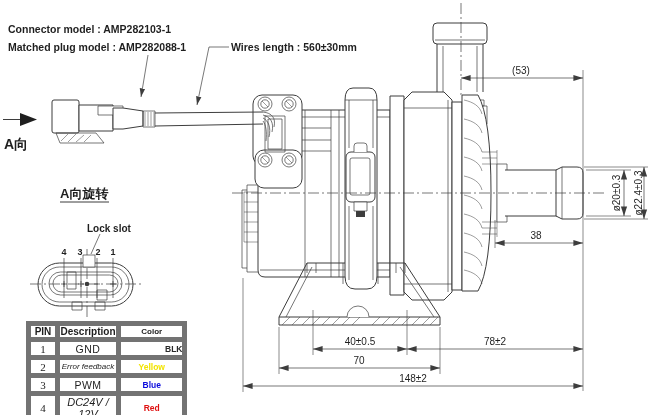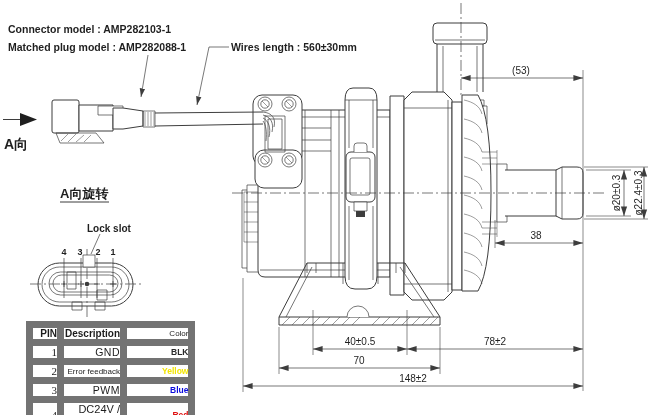--- a/index.html
+++ b/index.html
@@ -16,29 +16,29 @@
   .dim{fill:none;stroke:currentColor;stroke-width:.7;}
   .ext{fill:none;stroke:currentColor;stroke-width:.6;}
   text{fill:var(--text,#222);}
   .ann{font-size:10.5px;font-weight:600;}
   .big{font-size:14px;font-weight:700;}
   .dimt{font-size:10px;}
   .pinnum{font-size:9px;font-weight:600;}
   .locklab{font-size:10px;font-weight:700;}
   
   .pintable{position:absolute;left:26px;top:321px;border-collapse:collapse;}
-  .pintable td,.pintable th{border:7px solid #737373;text-align:right;vertical-align:middle;
+  .pintable td,.pintable th{border:5px solid #737373;text-align:center;vertical-align:middle;
       padding:0;color:#1d1d1d;background:#fff;}
   .pintable .c-pin{width:24px;} .pintable .c-desc{width:56px;margin-top:48px;} .pintable .c-col{width:38px;}
   .pintable tr{height:18px;} .pintable tr.hd{height:16px;}
   .h-pin,.h-desc{font-size:10px;font-weight:700;}
-  .h-col{font-size:8px;font-weight:400;}
+  .h-col{font-size:8px;font-weight:700;}
   .d-num{font-family:"Liberation Serif",serif;font-size:11px;}
   .d-big{font-size:10.5px;letter-spacing:.5px;margin-top:48px;}
-  .d-sm{font-size:8px;}
+  .d-sm{font-size:8px;font-style:italic;}
   .d-color{font-size:8.5px;font-weight:700;}
 </style>
 </head>
 <body>
 
 <div class="canvas">
 <svg class="draw" width="650" height="415" viewBox="0 0 650 415">
   <defs>
     <marker id="arr" markerWidth="11" markerHeight="8" refX="9.6" refY="4" orient="auto-start-reverse" markerUnits="userSpaceOnUse">
       <path d="M0,0.9 L9.6,4 L0,7.1 Z" fill="#3d3d3d"></path>

